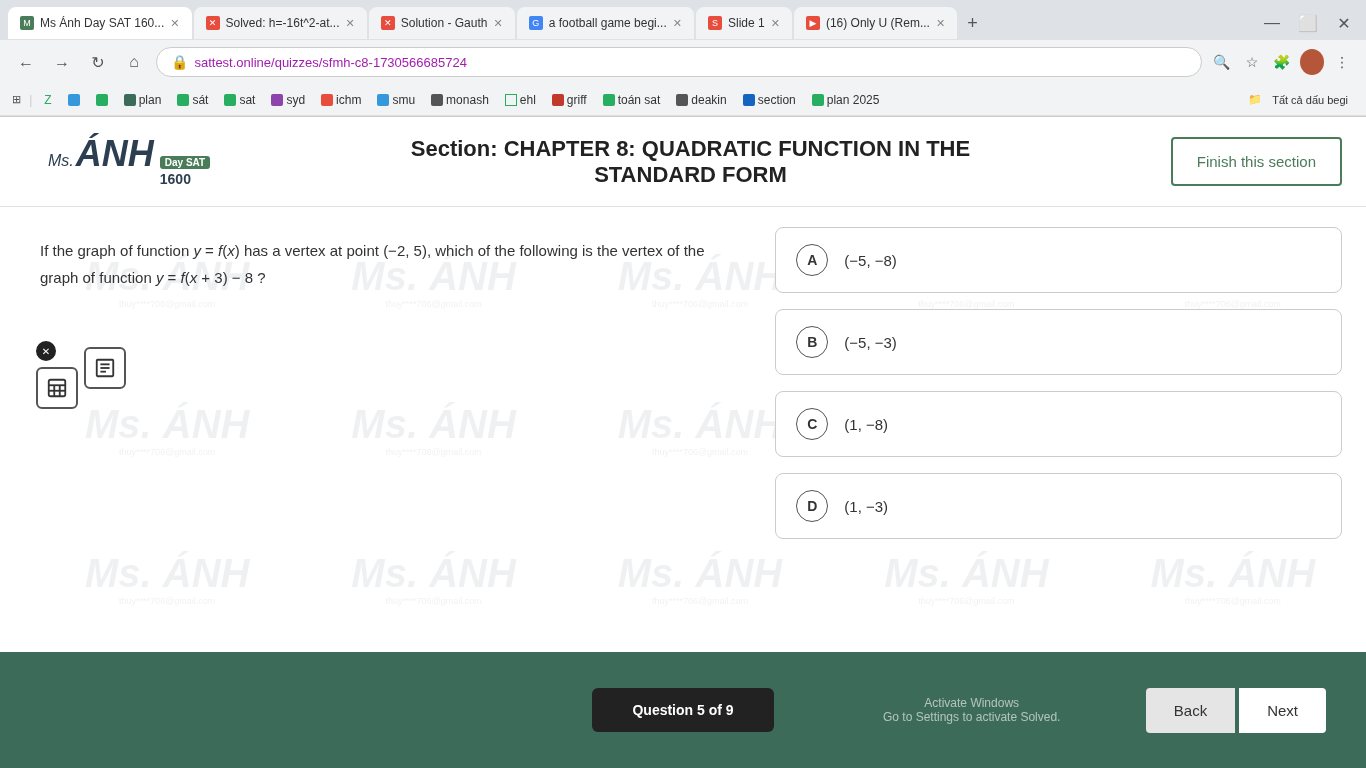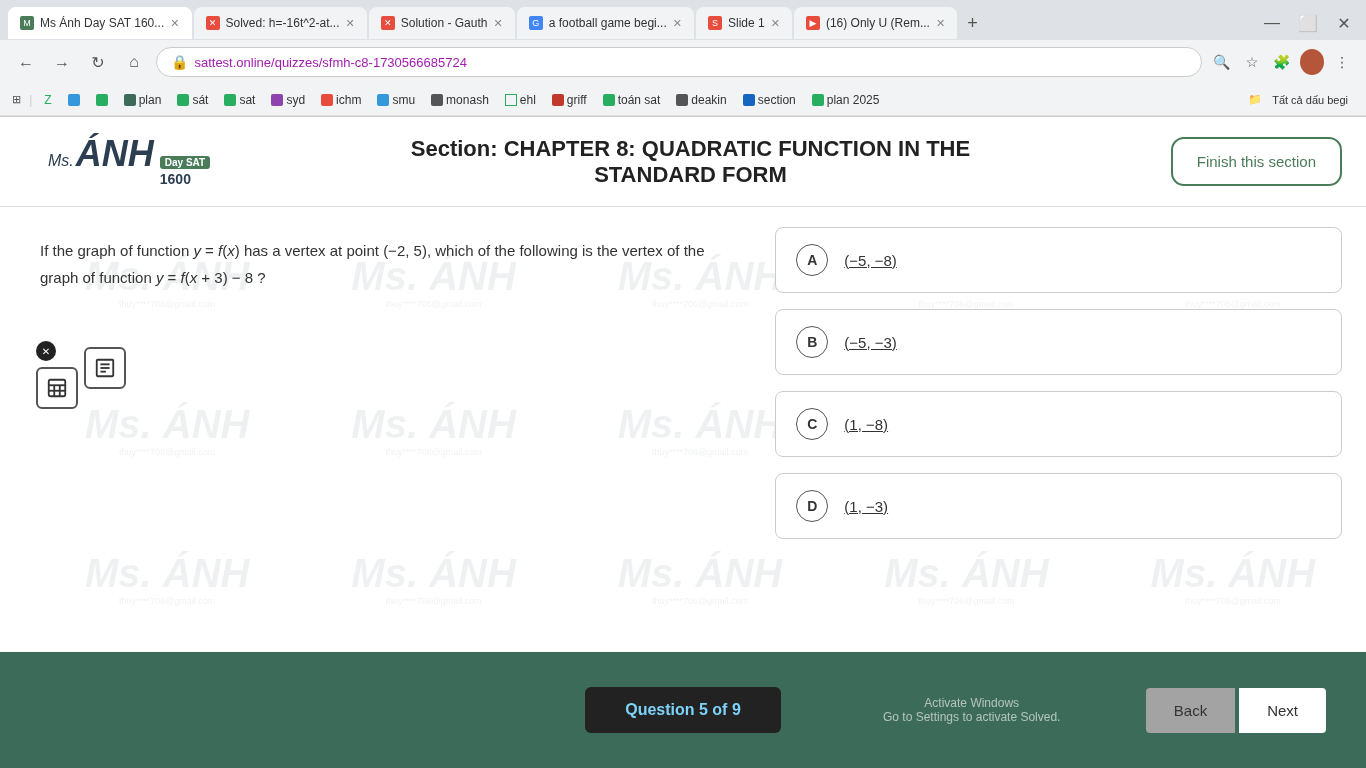--- a/index.html
+++ b/index.html
@@ -27,47 +27,47 @@
     .bm-item { display: flex; align-items: center; gap: 3px; padding: 2px 6px; border-radius: 4px; cursor: pointer; white-space: nowrap; color: #333; font-size: 12px; }
     .bm-sep { color: #ccc; margin: 0 2px; }
 
     
     .app-header { display: flex; align-items: center; justify-content: space-between; padding: 12px 24px; border-bottom: 1px solid #e0e0e0; height: 90px; background: #fff; }
     .logo-area { display: flex; align-items: center; gap: 4px; margin-left: 24px; }
 
     .section-title { text-align: center; }
     .section-title h2 { font-size: 22px; font-weight: bold; color: #222; }
 
-    .finish-btn { border: 2px solid #4a7c59; color: #4a7c59; background: #fff; padding: 14px 24px; border-radius: 13px; font-size: 15px; cursor: pointer; font-weight: 500; white-space: nowrap; }
+    .finish-btn { border: 2px solid #4a7c59; color: #4a7c59; background: #fff; padding: 14px 24px; border-radius: 4px; font-size: 15px; cursor: pointer; font-weight: 500; white-space: nowrap; }
 
     
     .content-area { display: flex; height: calc(768px - 116px - 90px - 44px - 32px - 40px); position: relative; overflow: hidden; }
 
     
     .watermark-bg { position: absolute; top: 0; left: 0; width: 100%; height: 100%; opacity: 0.07; display: grid; grid-template-columns: repeat(5, 1fr); grid-template-rows: repeat(3, 1fr); pointer-events: none; z-index: 0; overflow: hidden; padding-left: 34px; }
     .wm-cell { display: flex; flex-direction: column; align-items: center; justify-content: center; }
     .wm-logo { font-size: 40px; font-weight: bold; color: #2c3e50; font-style: italic; }
     .wm-email { font-size: 9px; color: #2c3e50; }
 
     
     .question-panel { flex: 0 0 55%; padding: 30px 40px; position: relative; z-index: 1; }
     .question-text { font-size: 15px; color: #333; line-height: 1.8; }
     .question-text em { font-style: italic; }
 
     
     .answer-panel { flex: 1; padding: 20px 24px; display: flex; flex-direction: column; gap: 16px; position: relative; z-index: 1; overflow-y: auto; }
     .answer-option { display: flex; align-items: center; border: 1.5px solid #ccc; border-radius: 8px; padding: 16px 20px; cursor: pointer; background: #fff; gap: 16px; min-height: 64px; }
     .answer-label { width: 32px; height: 32px; border-radius: 50%; border: 1.5px solid #555; display: flex; align-items: center; justify-content: center; font-size: 14px; font-weight: bold; color: #333; flex-shrink: 0; }
-    .answer-text { font-size: 15px; color: #333; text-decoration: underline; }
+    .answer-text { font-size: 15px; color: #333; }
 
     
     .bottom-bar { position: absolute; bottom: 0; left: 0; right: 0; height: 116px; background: #3d6b5a; display: flex; align-items: center; justify-content: center; z-index: 10; }
-    .question-counter { background: #222; color: #7dd3fc; padding: 14px 40px; border-radius: 6px; font-size: 16px; font-weight: bold; }
+    .question-counter { background: #222; color: #ffffff; padding: 14px 40px; border-radius: 6px; font-size: 14px; font-weight: bold; }
     .nav-buttons { position: absolute; right: 40px; display: flex; gap: 4px; }
-    .nav-back-btn { background: #a3a3a3; border: none; padding: 14px 28px; font-size: 15px; color: #333; cursor: pointer; border-radius: 4px 0 0 4px; }
+    .nav-back-btn { background: #e5e5e5; border: none; padding: 14px 28px; font-size: 15px; color: #333; cursor: pointer; border-radius: 4px 0 0 4px; }
     .nav-next-btn { background: #fff; border: none; padding: 14px 28px; font-size: 15px; color: #333; cursor: pointer; border-radius: 0 4px 4px 0; }
     .activate-windows { position: absolute; left: 50%; margin-left: 200px; color: rgba(255,255,255,0.6); font-size: 12px; text-align: center; pointer-events: none; }
 
     
     .widget-btn { position: absolute; top: 140px; left: 36px; z-index: 20; display: flex; gap: 6px; }
     .widget-close { width: 20px; height: 20px; background: #222; color: #fff; border-radius: 50%; display: flex; align-items: center; justify-content: center; font-size: 10px; cursor: pointer; position: relative; top: -6px; }
     .widget-icon { width: 42px; height: 42px; border: 2px solid #555; border-radius: 6px; display: flex; align-items: center; justify-content: center; font-size: 20px; cursor: pointer; background: #fff; }
   </style>
 </head>
 <body>

